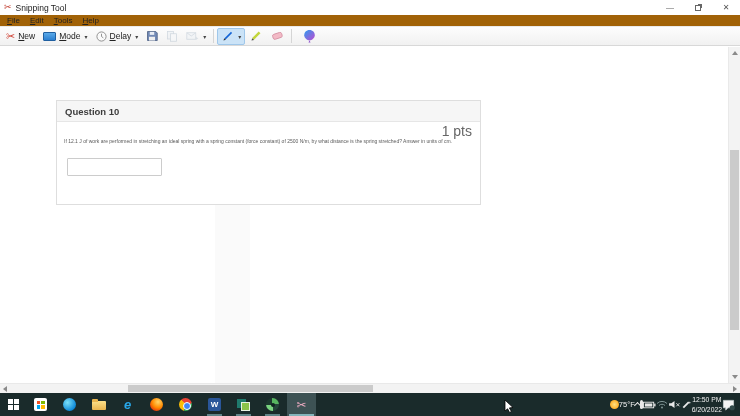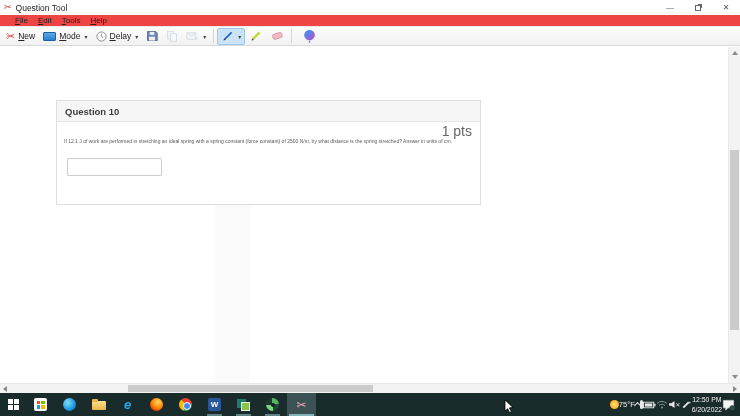--- a/index.html
+++ b/index.html
@@ -9,22 +9,22 @@
   
   .titlebar { position:absolute; top:0; left:0; right:0; height:15px; background:#fff;
     display:flex; align-items:center; padding-left:4px; font-size:8.5px; color:#222; }
   .app-ico { font-size:9px; color:#c0392b; margin-right:4px; line-height:1; }
   .win-controls { margin-left:auto; display:flex; height:100%; }
   .wc { width:28px; height:100%; display:flex; align-items:center; justify-content:center;
     font-size:8px; color:#555; }
   .restore-glyph { width:6px; height:6px; border:1px solid #666; box-shadow:2px -2px 0 -1px #666; }
 
   
-  .menubar { position:absolute; top:15px; left:0; right:0; height:11px; background:#ef4444;
-    display:flex; align-items:center; font-size:8px; color:#222; padding-left:10px; }
+  .menubar { position:absolute; top:15px; left:0; right:0; height:11px; background:#a16207;
+    display:flex; align-items:center; font-size:8px; color:#222; padding-left:2px; }
   .menu-item { padding:0 5px; }
 
   
   .toolbar { position:absolute; top:26px; left:0; right:0; height:20px;
     background:linear-gradient(#fdfdfd,#f1f1f1); border-top:1px solid #eaeaea;
     border-bottom:1px solid #d8d8d8; display:flex; align-items:center; padding:0 2px;
     font-size:8.5px; color:#222; }
   .tbtn { display:flex; align-items:center; gap:3px; padding:2px 4px; border-radius:2px; }
   .tbtn.selected { background:#cbe3f7; border:1px solid #9fc7ea; padding:1px 3px; }
   .dd { font-size:6px; color:#444; margin-left:1px; }
@@ -122,21 +122,21 @@
   .clock { font-size:6.8px; line-height:1.35; text-align:center; color:#f2f2f2; }
   .cursor { position:absolute; left:504px; bottom:3px; z-index:5; }
 </style>
 </head>
 <body>
 
 <div class="screen">
 
   <div class="titlebar">
     <span class="app-ico">✂</span>
-    <span>Question Tool</span>
+    <span>Snipping Tool</span>
     <div class="win-controls">
       <span class="wc">—</span>
       <span class="wc">
           <span class="restore-glyph"></span>
         </span>
       <span class="wc">✕</span>
     </div>
   </div>
 
   <div class="menubar">

